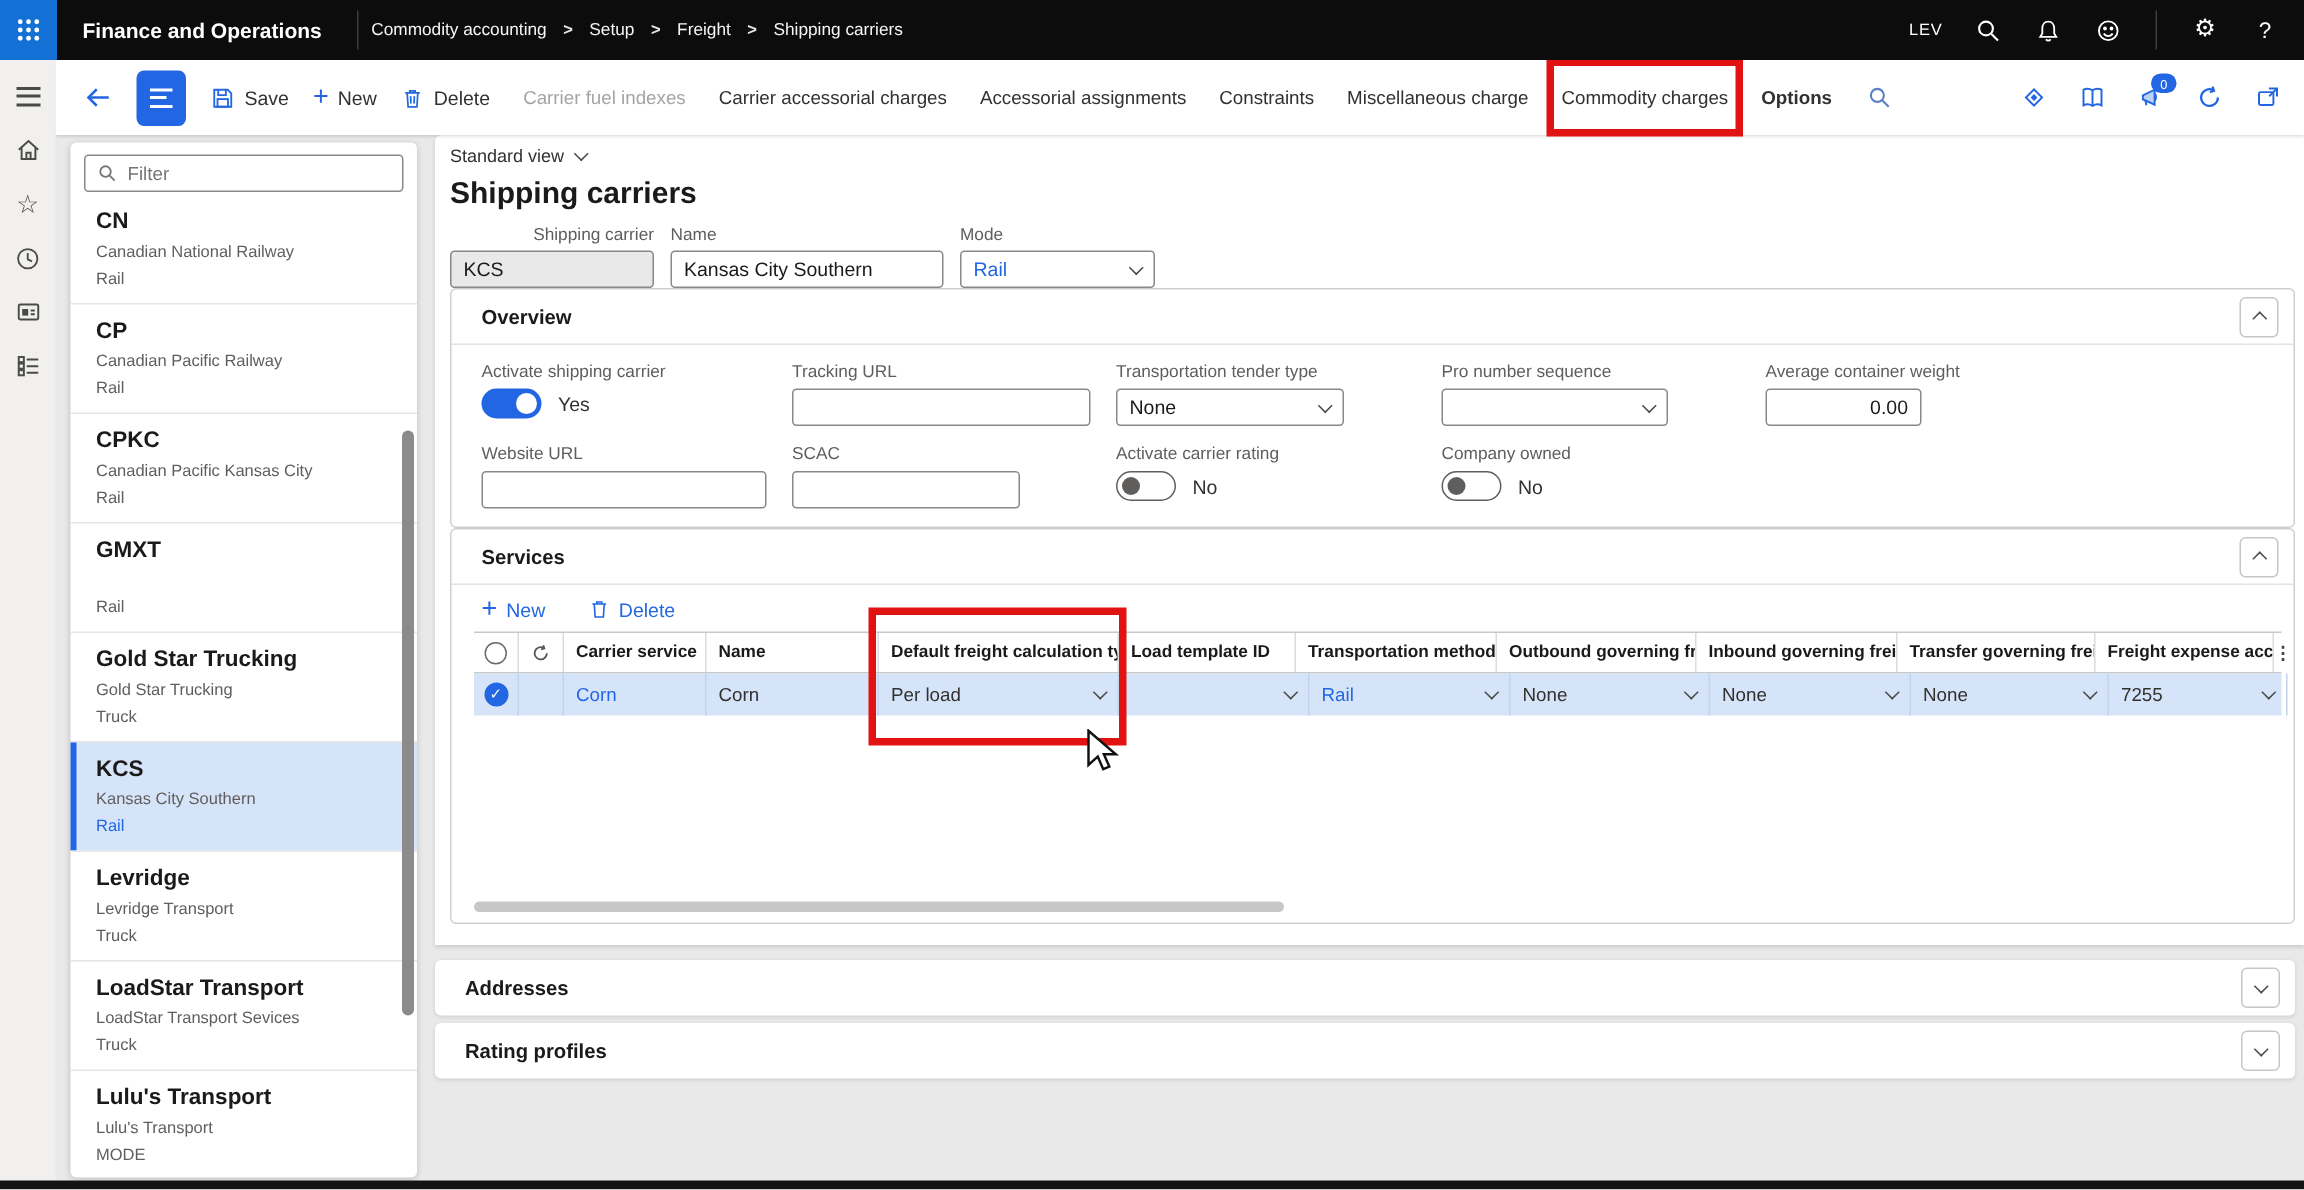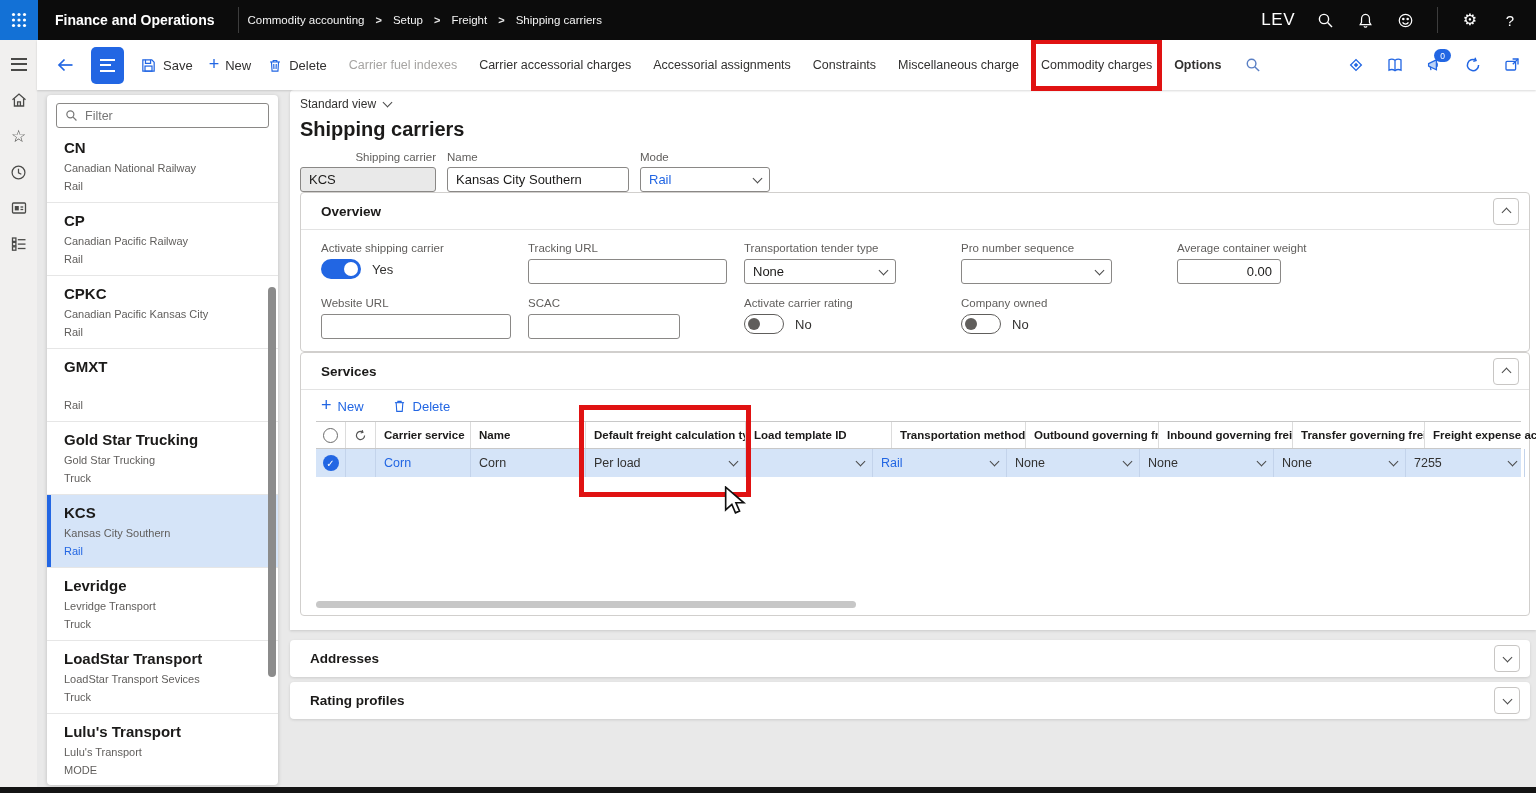--- a/index.html
+++ b/index.html
@@ -8,21 +8,21 @@
   
   .topbar{position:absolute;top:0;left:0;right:0;height:40px;background:#0c0c0c;display:flex;align-items:center;color:#fff;z-index:10;}
   .waffle{width:38px;height:40px;background:#1371d6;display:flex;align-items:center;justify-content:center;cursor:pointer;}
   .app-title{font-size:14px;font-weight:bold;margin:0 24px 0 17px;white-space:nowrap;}
   .tb-sep{width:1px;height:26px;background:#3d3d3d;}
   .breadcrumb{display:flex;align-items:center;gap:11px;margin-left:8px;font-size:11.5px;color:#f5f5f5;}
   .crumb{white-space:nowrap;cursor:pointer;}
   .crumb-sep{font-weight:700;font-size:11px;color:#e8e8e8;}
   .tb-right{margin-left:auto;display:flex;align-items:center;gap:20px;padding-right:16px;}
   .tb-ic{display:flex;align-items:center;justify-content:center;width:20px;height:20px;cursor:pointer;}
-  .user-initials{font-size:17px;letter-spacing:.5px;}
+  .user-initials{font-size:11px;letter-spacing:.5px;}
   .tb-right .tb-sep{margin:0 2px;}
   .glyph{color:#fff;font-size:16px;line-height:1;}
   
   .navrail{position:absolute;top:40px;left:0;width:37px;bottom:6px;background:#f1f0ef;display:flex;flex-direction:column;align-items:center;padding-top:15px;gap:18px;z-index:5;}
   .rail-ic{width:18px;height:18px;display:flex;align-items:center;justify-content:center;color:#4a4a48;cursor:pointer;}
   .rail-ic .st{font-size:17px;line-height:1;color:#4a4a48;}
   .hamb{display:flex;flex-direction:column;gap:3.5px;}
   .hamb i{display:block;width:16px;height:2px;background:#4a4a48;}
   
   .actionbar{position:absolute;left:37px;top:40px;right:0;height:50px;background:#fff;box-shadow:0 1px 2px rgba(0,0,0,.15);display:flex;align-items:center;padding:0 14px 0 18px;z-index:8;}
@@ -486,21 +486,21 @@
             </div>
             <div class="gh-cell center" style="width: 30px;">
               <svg width="13" height="13" viewBox="0 0 14 14" fill="none" stroke="#555" stroke-width="1.3">
                 <path d="M11.4 7 A4.4 4.4 0 1 1 9.2 3.2"></path>
                 <path d="M8.8 1.2 L9.6 3.6 L7.2 4.3"></path>
               </svg>
             </div>
             <div class="gh-cell" style="width: 95px;">Carrier service</div>
             <div class="gh-cell" style="width: 115px;">Name</div>
             <div class="gh-cell" style="width: 160px;">Default freight calculation type</div>
-            <div class="gh-cell" style="width: 146px;">Load template ID</div>
+            <div class="gh-cell" style="width: 118px;">Load template ID</div>
             <div class="gh-cell" style="width: 134px;">Transportation method</div>
             <div class="gh-cell" style="width: 133px;">Outbound governing frei...</div>
             <div class="gh-cell" style="width: 134px;">Inbound governing freight</div>
             <div class="gh-cell" style="width: 132px;">Transfer governing freight</div>
             <div class="gh-cell" style="width: 119px;">Freight expense accou</div>
             <div class="gh-more">⋮</div>
           </div>
         <div class="grid-row">
             <div class="gr-cell center" style="width: 30px;">
               <span class="check-circle">✓</span>

